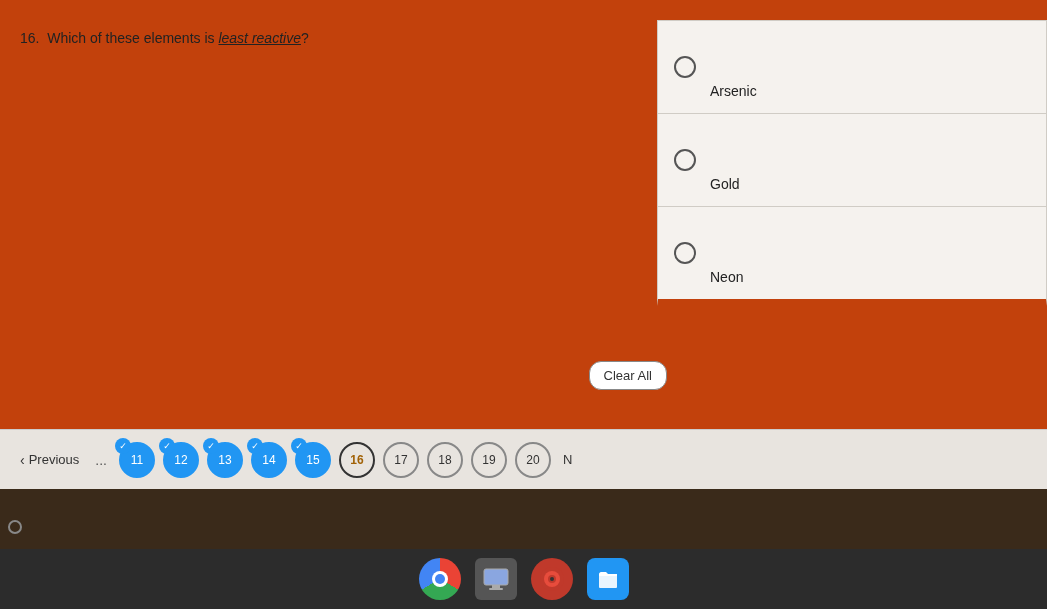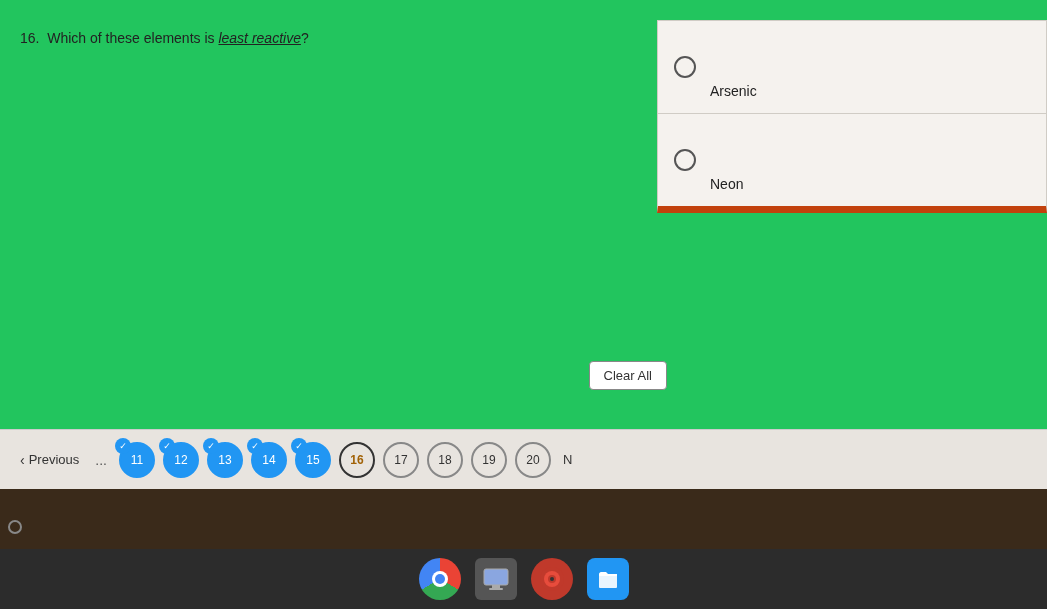--- a/index.html
+++ b/index.html
@@ -9,21 +9,21 @@
       height: 609px;
       background: #3a2a1a;
       font-family: Arial, sans-serif;
       overflow: hidden;
       position: relative;
     }
 
     .main-content {
       width: 100%;
       height: 430px;
-      background: #22c55e;
+      background: #c2410c;
       position: relative;
     }
 
     .question-area {
       padding: 30px 20px 20px 20px;
       position: absolute;
       top: 0;
       left: 0;
       right: 0;
     }
@@ -84,21 +84,21 @@
     .clear-all-btn {
       position: absolute;
       bottom: 40px;
       right: 380px;
       background: white;
       border: 1px solid #888;
       padding: 6px 14px;
       font-size: 13px;
       color: #333;
       cursor: pointer;
-      border-radius: 4px;
+      border-radius: 12px;
     }
 
     
     .nav-bar {
       width: 100%;
       height: 60px;
       background: #e8e4df;
       border-top: 1px solid #ccc;
       display: flex;
       align-items: center;
@@ -232,20 +232,24 @@
     </div>
   </div>
 
   <div class="answer-options">
     <div class="answer-option">
       <div class="radio-circle"></div>
       <span class="option-label">Arsenic</span>
     </div>
     <div class="answer-option">
       <div class="radio-circle"></div>
+      <span class="option-label">Gold</span>
+    </div>
+    <div class="answer-option">
+      <div class="radio-circle"></div>
       <span class="option-label">Neon</span>
     </div>
   </div>
 
   <button class="clear-all-btn">Clear All</button>
 
 </div>
 
 <div class="nav-bar">
 

